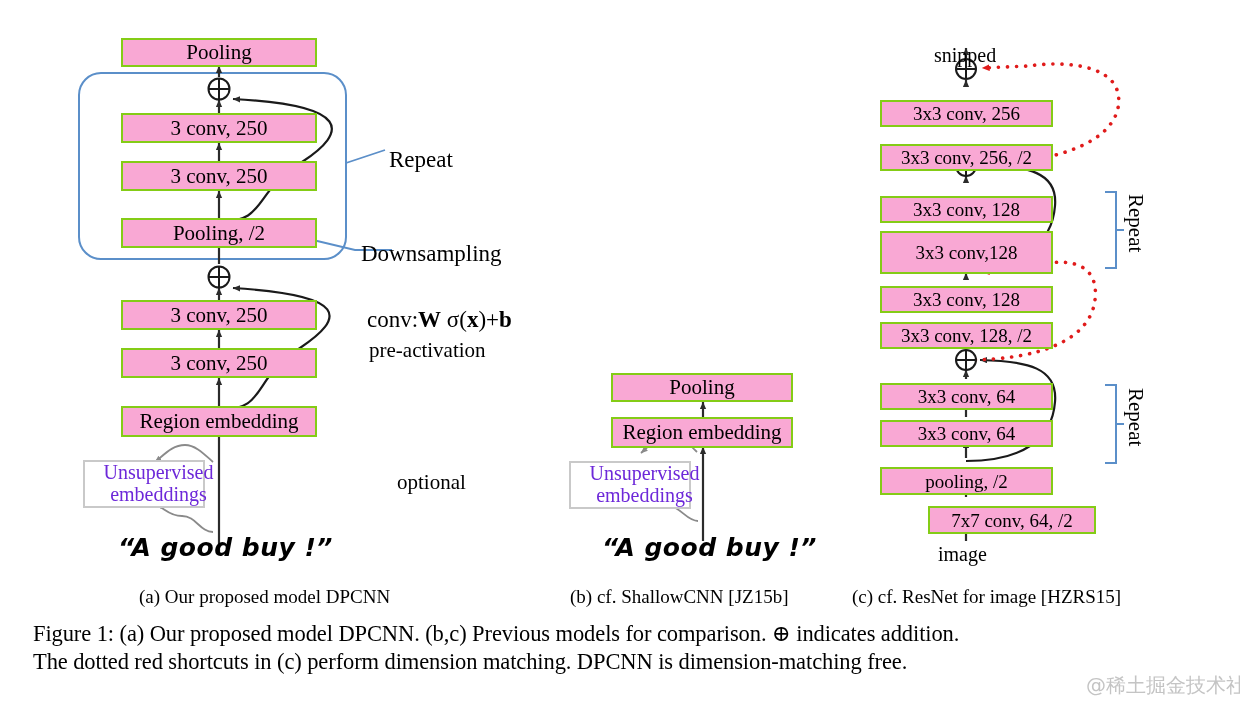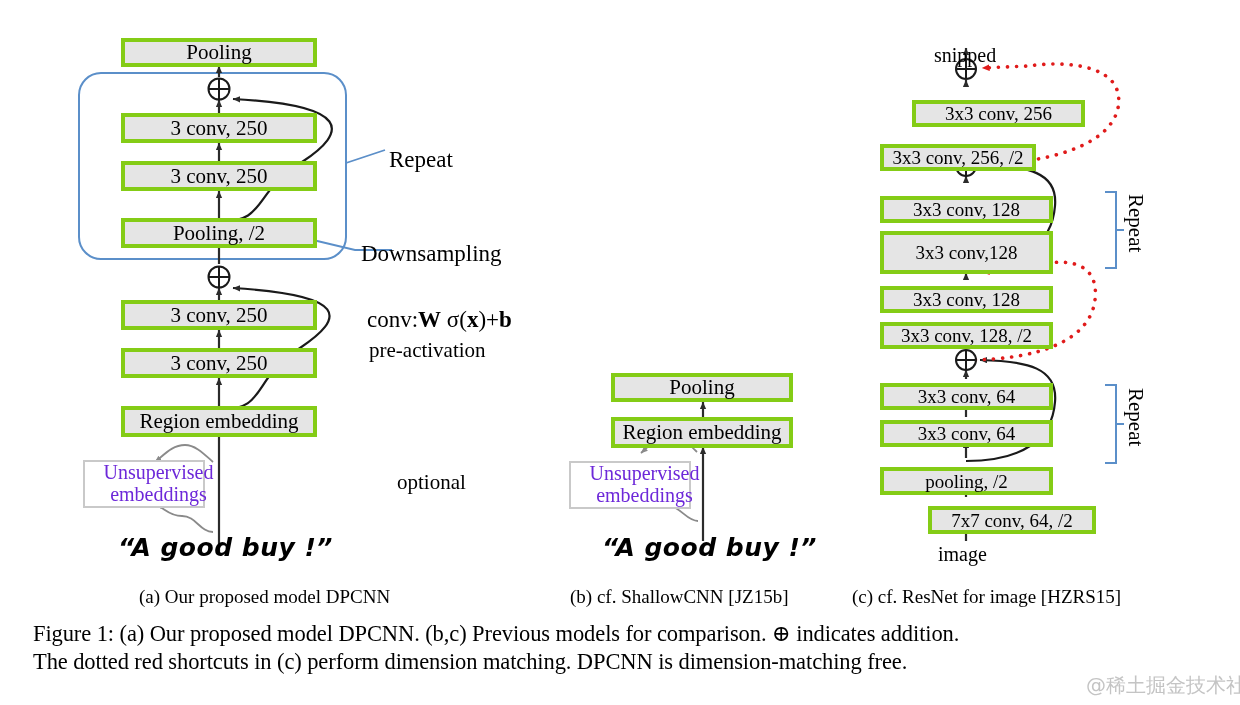--- a/index.html
+++ b/index.html
@@ -4,22 +4,22 @@
 <title>DPCNN Figure 1</title>
 <style>
   html,body{margin:0;padding:0;background:#ffffff;}
   body{
     width:1240px;height:705px;position:relative;overflow:hidden;
     font-family:"Liberation Serif","DejaVu Serif",serif;
     color:#000000;
   }
   #stage{position:absolute;left:0;top:0;width:1240px;height:705px;}
   svg.layer{position:absolute;left:0;top:0;width:1240px;height:705px;overflow:visible;}
-  .node{position:absolute;box-sizing:border-box;background:#e5e5e5;
-        border:4px solid #84cc16;display:flex;align-items:center;
+  .node{position:absolute;box-sizing:border-box;background:#f9a8d4;
+        border:2px solid #84cc16;display:flex;align-items:center;
         justify-content:center;line-height:1;}
   .node span{display:block;white-space:nowrap;}
   .na{font-size:21px;}
   .nc{font-size:19px;}
   .plain{position:absolute;white-space:nowrap;line-height:1.15;}
   .unsup{position:absolute;box-sizing:border-box;border:2px solid #c9c9c9;
          background:#ffffff;color:#6d28d9;display:flex;flex-direction:column;
          align-items:center;justify-content:center;font-size:20px;line-height:1.08;padding-left:29px;}
   .unsup span{display:block;white-space:nowrap;}
   .comic{font-family:"DejaVu Sans",sans-serif;font-weight:bold;
@@ -193,24 +193,24 @@
     <span>Region embedding</span>
   </div>
   <div class="unsup" style="left:569px;top:461px;width:122px;height:48px;">
     <span>Unsupervised</span>
     <span>embeddings</span>
   </div>
   <div class="plain comic" style="left:602px;top:534px;">“A good buy !”</div>
 
   <div class="plain" style="left:934px;top:44px;font-size:20px;">snipped</div>
 
-  <div class="node nc" style="left:912px;top:100px;width:173px;height:27px;">
+  <div class="node nc" style="left:880px;top:100px;width:173px;height:27px;">
     <span>3x3 conv, 256</span>
   </div>
-  <div class="node nc" style="left:880px;top:144px;width:156px;height:27px;">
+  <div class="node nc" style="left:880px;top:144px;width:173px;height:27px;">
     <span>3x3 conv, 256, /2</span>
   </div>
   <div class="node nc" style="left:880px;top:196px;width:173px;height:27px;">
     <span>3x3 conv, 128</span>
   </div>
   <div class="node nc" style="left:880px;top:231px;width:173px;height:43px;">
     <span>3x3 conv,128</span>
   </div>
   <div class="node nc" style="left:880px;top:286px;width:173px;height:27px;">
     <span>3x3 conv, 128</span>

